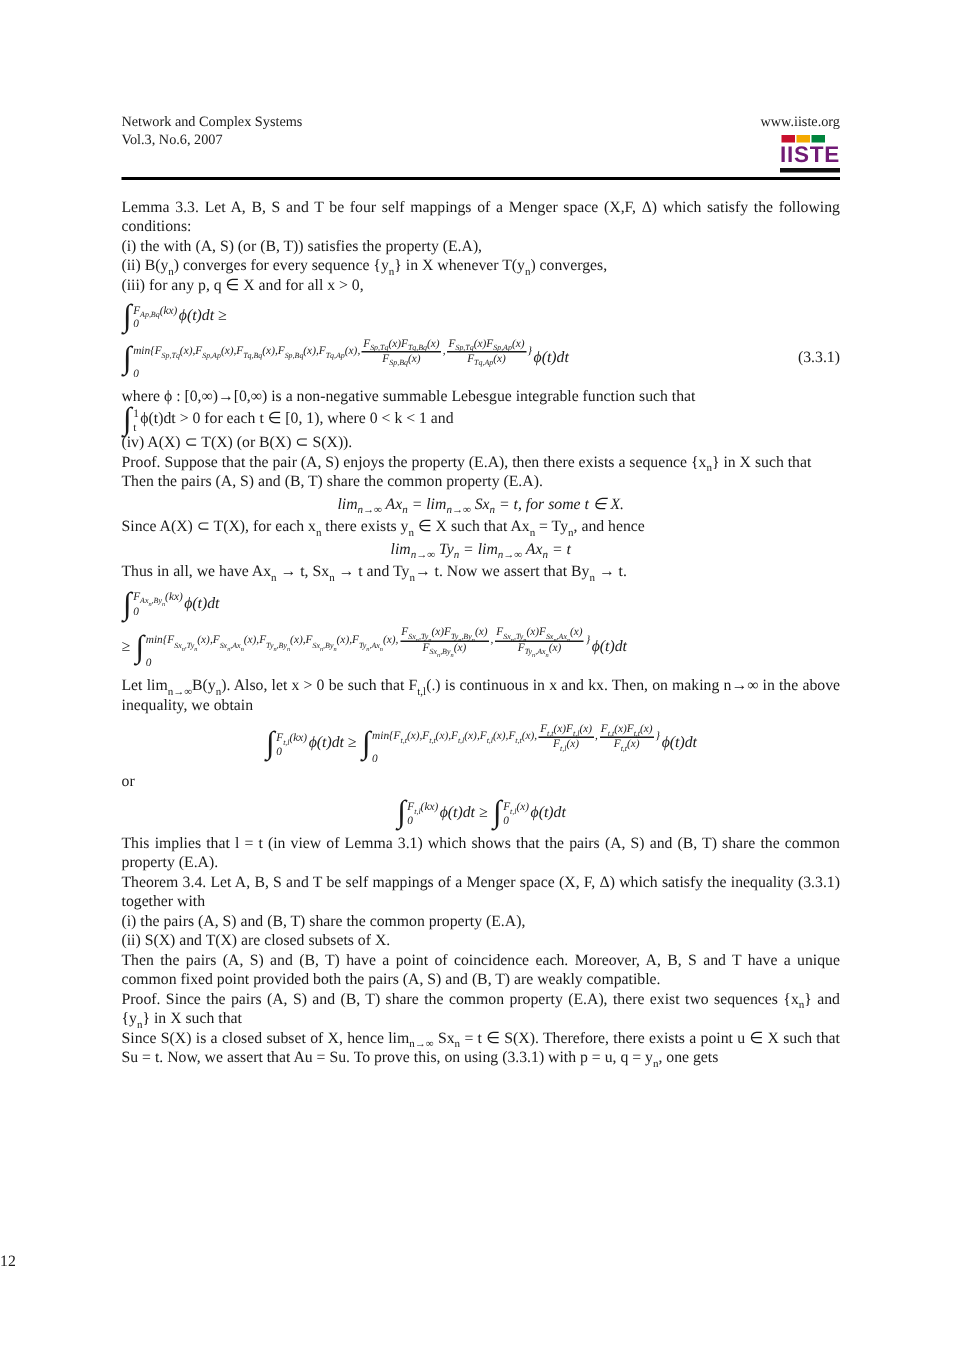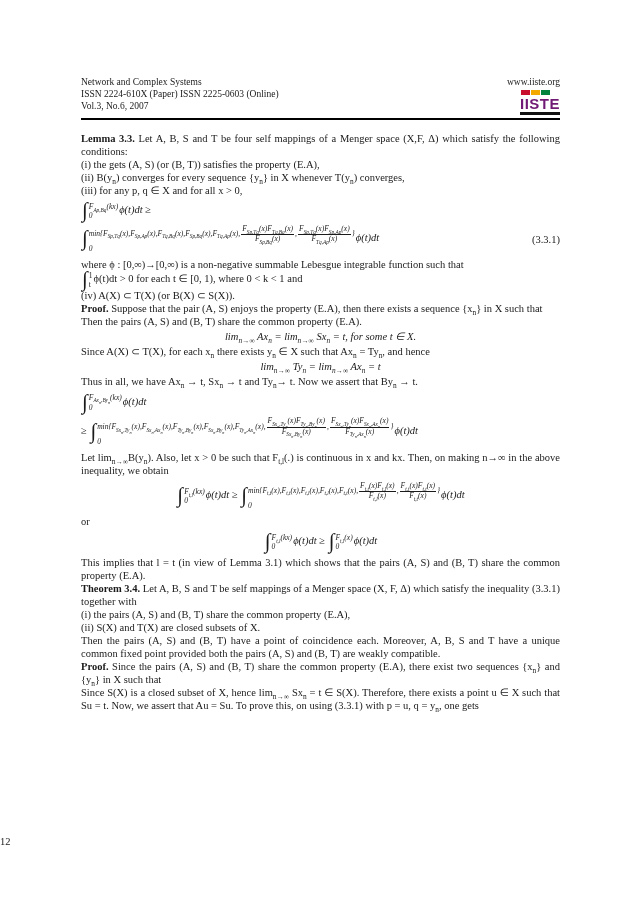--- a/index.html
+++ b/index.html
@@ -15,21 +15,21 @@
   .hdr-right { text-align: right; }
   .logo { display: inline-block; text-align: left; margin-top: 2px; }
   .logo-bars { display: flex; gap: 1px; height: 5px; margin: 0 0 1px 1px; }
   .logo-bars span { width: 9px; height: 5px; display: block; background: #333; }
   .logo-text { font-family: "Liberation Sans", sans-serif; font-weight: 700; font-size: 15px; line-height: 15px; color: #701a75; letter-spacing: 0.5px; }
   .logo-underline { height: 3px; background: #111; margin-top: 1px; }
   .rule { border-bottom: 2px solid #000; margin-top: 3px; }
   
   main { margin-top: 12px; display: block; }
   .para { margin: 0; text-align: justify; line-height: 13px; }
-  b { font-weight: 700; }
+  b { font-weight: 400; }
   sub { font-size: 0.7em; line-height: 0; }
   sub sub { font-size: 0.8em; }
   .disp { display: flex; align-items: center; position: relative; margin: 5px 0; }
   .disp-left { justify-content: flex-start; }
   .disp-center { justify-content: center; }
   .math { font-style: italic; }
   .cline { text-align: center; font-style: italic; line-height: 15px; margin: 1px 0; }
   .eq-tag { position: absolute; right: 0; top: 50%; transform: translateY(-50%); font-style: normal; }
   .int { display: inline-flex; align-items: center; vertical-align: middle; margin: 0 1px; }
   .isign { font-size: 2em; line-height: 0.85; }
@@ -41,42 +41,41 @@
   .footer { position: absolute; left: 0; right: 0; bottom: 56px; text-align: left; font-size: 10.5px; }
 </style>
 </head>
 <body>
 
 <div class="page">
 
   <header class="hdr">
     <div class="hdr-left">
       <div>Network and Complex Systems</div>
-      <div>ISSN 2224-610X (Paper) ISSN 2225-0603 (Online)</div>
       <div>Vol.3, No.6, 2007</div>
     </div>
     <div class="hdr-right">
       <div>www.iiste.org</div>
       <div class="logo">
         <div class="logo-bars">
           <span style="background: rgb(200, 16, 46);"></span>
           <span style="background: rgb(244, 169, 0);"></span>
           <span style="background: rgb(0, 132, 61);"></span>
         </div>
         <div class="logo-text">IISTE</div>
         <div class="logo-underline"></div>
       </div>
     </div>
   </header>
 
   <div class="rule"></div>
 
   <main>
       <p class="para"><b>Lemma 3.3.</b><span> Let A, B, S and T be four self mappings of a Menger space (X,F, Δ) which satisfy the following conditions:</span></p>
-      <p class="para"><span>(i) the gets (A, S) (or (B, T)) satisfies the property (E.A),</span></p>
+      <p class="para"><span>(i) the with (A, S) (or (B, T)) satisfies the property (E.A),</span></p>
       <p class="para"><span>(ii) B(y<sub>n</sub>) converges for every sequence {y<sub>n</sub>} in X whenever T(y<sub>n</sub>) converges,</span></p>
       <p class="para"><span>(iii) for any p, q ∈ X and for all x &gt; 0,</span></p>
       <div class="disp disp-left">
         <span class="math"><span class="int">
             <span class="isign">∫</span>
             <span class="lims">
               <span class="hi">F<sub>Ap,Bq</sub>(kx)</span>
               <span class="lo">0</span>
             </span>
           </span>ϕ(t)dt ≥</span>

